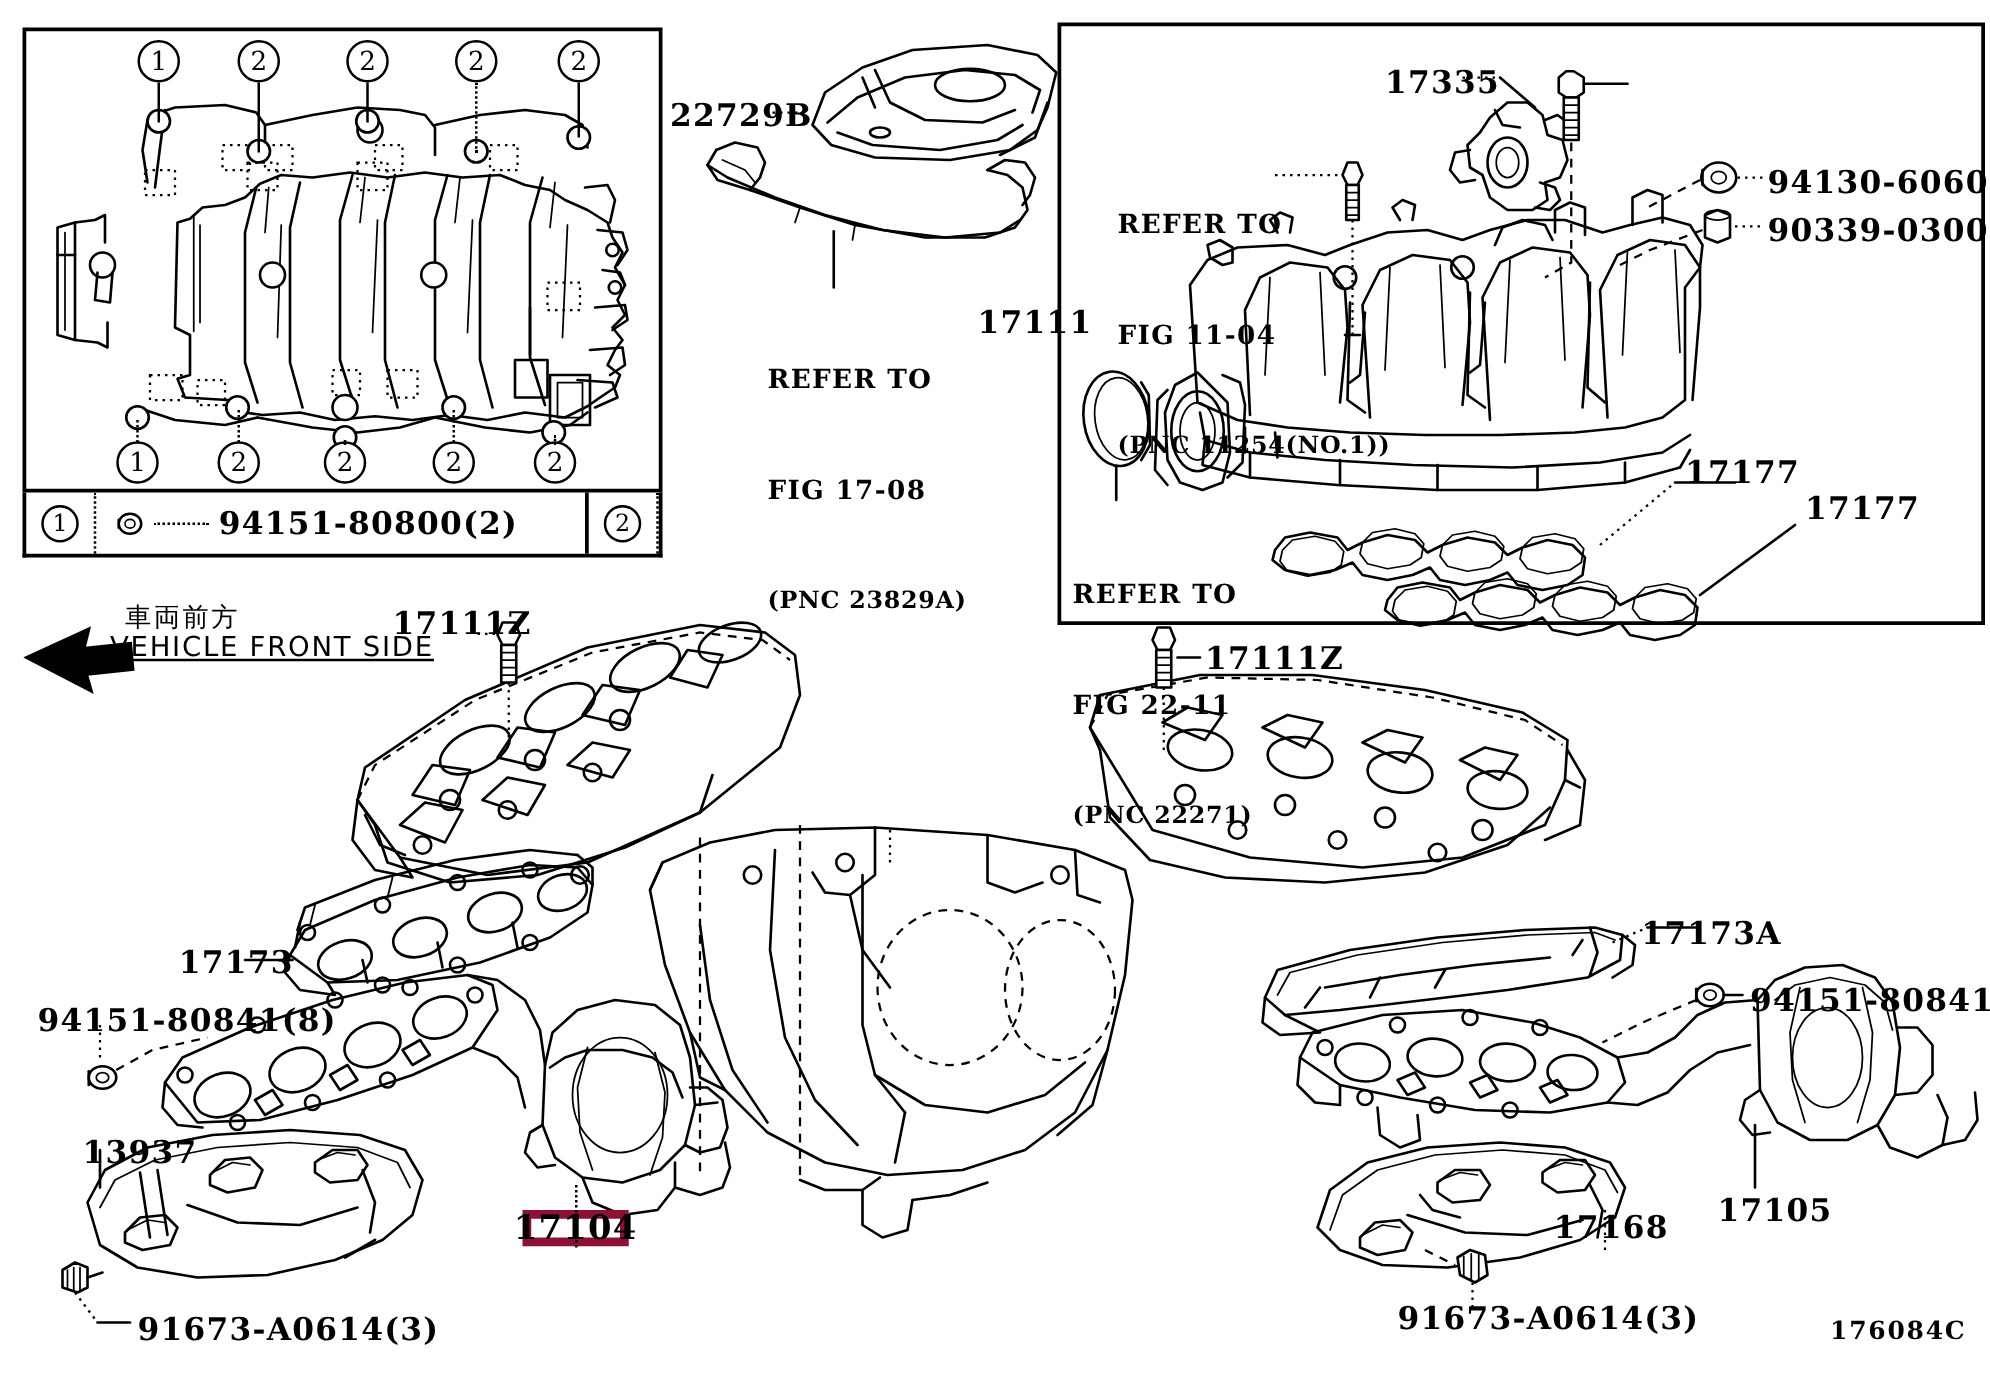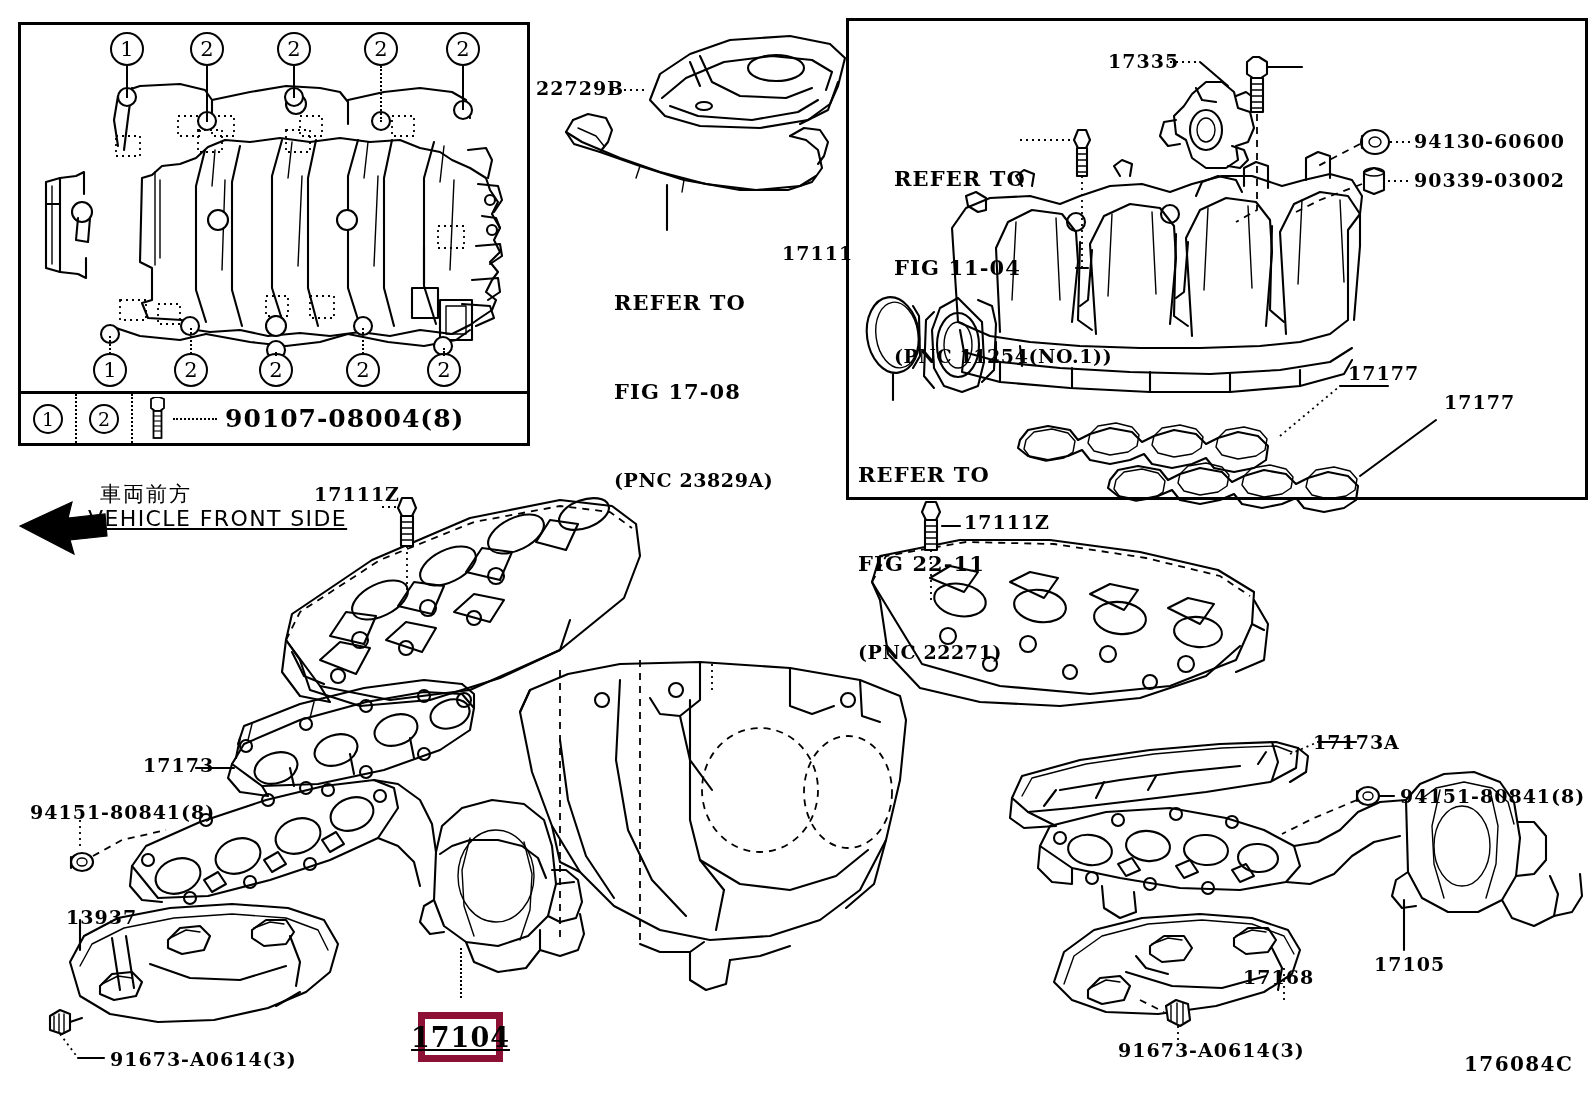--- a/index.html
+++ b/index.html
@@ -22,21 +22,21 @@
   
   .lbl {
     position: absolute;
     font-family: "DejaVu Serif", serif;
     font-weight: bold;
     color: #000;
     white-space: pre;
     line-height: 1.32;
     letter-spacing: 0.5px;
   }
-  .lbl.pn   { font-size: 19px; letter-spacing: 1px; }
+  .lbl.pn   { font-size: 25px; letter-spacing: 1px; }
   .lbl.refer{ font-size: 21px; letter-spacing: 1.1px; line-height: 1.42; }
   .lbl.refer .sub { font-size: 19px; letter-spacing: 0.6px; }
   .lbl.code { font-size: 20px; letter-spacing: 1.4px; }
 
   .jp {
     position: absolute;
     font-family: "DejaVu Sans", sans-serif;
     font-size: 21px;
     color: #000;
     letter-spacing: 2px;
@@ -728,34 +728,31 @@
   <div class="callout" style="left:346px; top:353px;">2</div>
   <div class="leader dot" style="left:362px; top:328px; height:26px;"></div>
 
   <div class="callout" style="left:427px; top:353px;">2</div>
   <div class="leader dot" style="left:443px; top:348px; height:8px;"></div>
 
   <div class="legend-row" style="left:18px; top:394px; width:512px; height:52px;">
     <div class="legend-cellnum">
       <div class="cnum">1</div>
     </div>
+    <div class="legend-cellpart">
+      <svg width="26" height="22">
+        <ellipse cx="13" cy="11" rx="9" ry="8" fill="#fff" stroke="#000" stroke-width="2"></ellipse>
+        <ellipse cx="13" cy="11" rx="4" ry="3.5" fill="#fff" stroke="#000" stroke-width="1.3"></ellipse>
+        <line x1="4" y1="7" x2="4" y2="15" stroke="#000" stroke-width="2"></line>
+      </svg>
+      <div class="dleader"></div>
+      <span class="ptxt">94151-80800(2)</span>
+    </div>
     <div class="legend-cellnum" style="border-left:none;">
       <div class="cnum">2</div>
-    </div>
-    <div class="legend-cellpart">
-      <svg width="20" height="44">
-        <path d="M4,2 L4,11 L8,14 L13,14 L17,11 L17,2 L12,0 L8,0 Z" fill="#fff" stroke="#000" stroke-width="1.8"></path>
-        <rect x="6.5" y="14" width="8" height="27" fill="#fff" stroke="#000" stroke-width="1.8"></rect>
-        <line x1="6.5" y1="19" x2="14.5" y2="19" stroke="#000" stroke-width="1.1"></line>
-        <line x1="6.5" y1="24" x2="14.5" y2="24" stroke="#000" stroke-width="1.1"></line>
-        <line x1="6.5" y1="29" x2="14.5" y2="29" stroke="#000" stroke-width="1.1"></line>
-        <line x1="6.5" y1="34" x2="14.5" y2="34" stroke="#000" stroke-width="1.1"></line>
-      </svg>
-      <div class="dleader"></div>
-      <span class="ptxt">90107-08004(8)</span>
     </div>
   </div>
 
   <div class="panel solid" style="left:846px; top:18px; width:742px; height:482px;"></div>
   <div class="inner-dotted" style="left:852px; top:24px; width:730px; height:466px; border-bottom:none; border-right:none;"></div>
 
   <div class="lbl pn" style="left:536px; top:76px;">22729B</div>
   <div class="lbl refer" style="left:614px; top:228px;">
     <div>REFER TO</div>
     <div>FIG 17-08</div>
@@ -783,21 +780,21 @@
   <div class="jp" style="left:100px; top:480px;">車両前方</div>
   <div class="vfs" style="left:88px; top:506px;text-decoration:underline;">VEHICLE FRONT SIDE</div>
 
   <div class="lbl pn" style="left:314px; top:482px;">17111Z</div>
   <div class="lbl pn" style="left:964px; top:510px;">17111Z</div>
   <div class="lbl pn" style="left:143px; top:753px;">17173</div>
   <div class="lbl pn" style="left:30px; top:800px;">94151-80841(8)</div>
   <div class="lbl pn" style="left:66px; top:905px;">13937</div>
   <div class="lbl pn" style="left:110px; top:1047px;">91673-A0614(3)</div>
 
-  <div class="highlight" style="left:418px; top:1012px; width:85px; height:50px;text-decoration:underline;">17104</div>
+  <div class="highlight" style="left:418px; top:968px; width:85px; height:29px;">17104</div>
   <div class="leader dot" style="left:460px; top:948px; height:50px;"></div>
 
   <div class="lbl pn" style="left:1313px; top:730px;">17173A</div>
   <div class="lbl pn" style="left:1400px; top:784px;">94151-80841(8)</div>
   <div class="lbl pn" style="left:1374px; top:952px;">17105</div>
   <div class="lbl pn" style="left:1243px; top:965px;">17168</div>
   <div class="lbl pn" style="left:1118px; top:1038px;">91673-A0614(3)</div>
 
   <div class="lbl code" style="left:1464px; top:1051px;">176084C</div>
 

